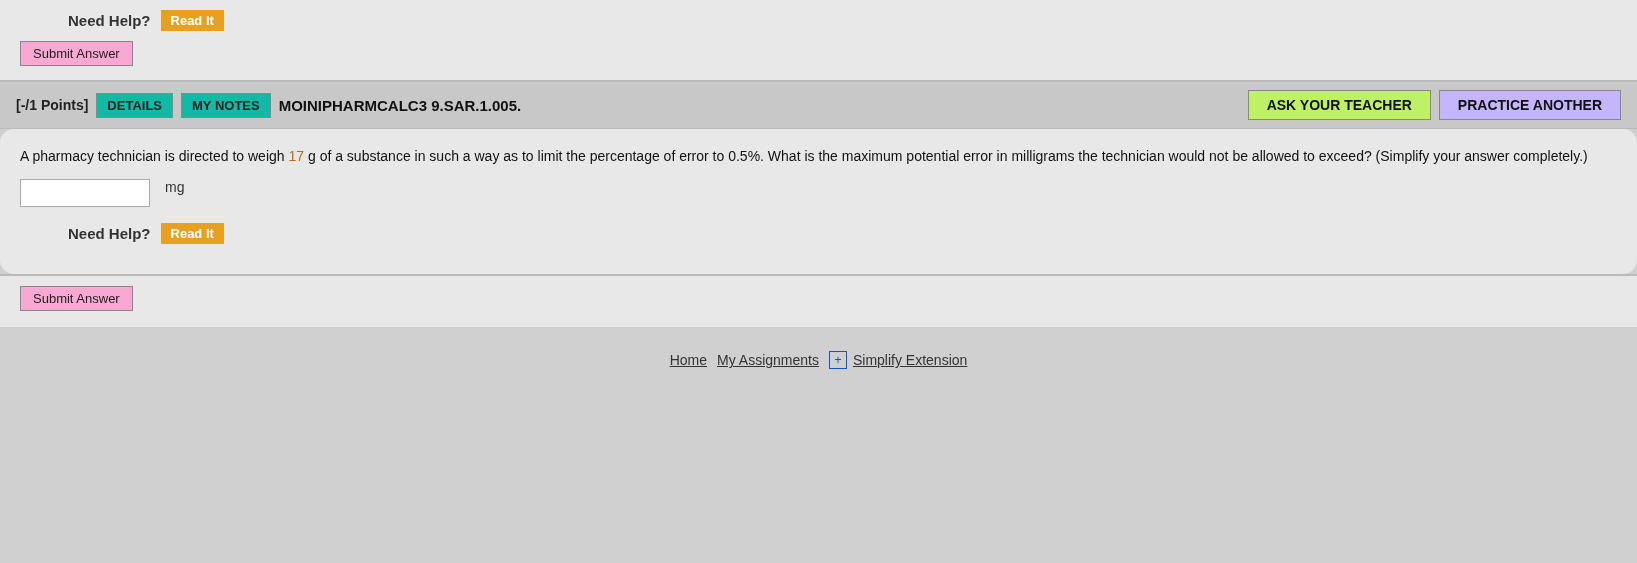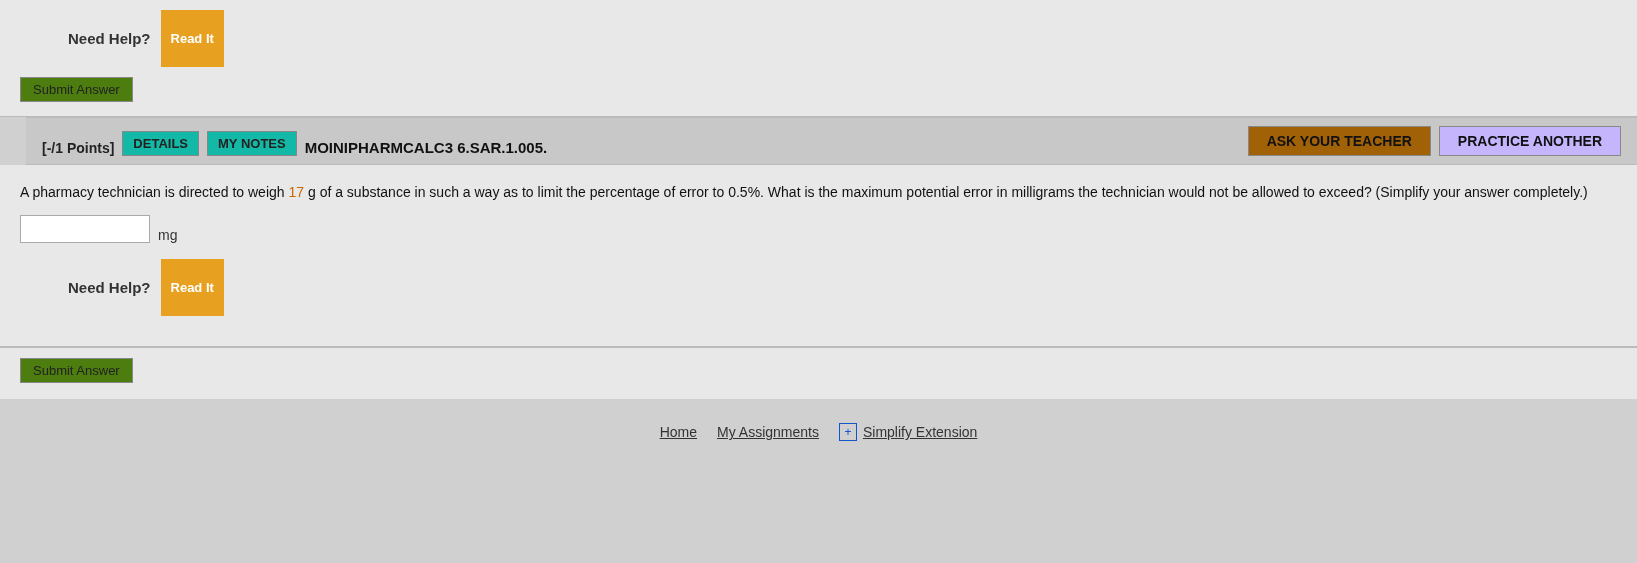--- a/index.html
+++ b/index.html
@@ -23,42 +23,41 @@
     }
     .need-help-label {
       font-weight: bold;
       color: #333;
       font-size: 15px;
     }
     .read-it-btn {
       background: #e8a020;
       color: white;
       border: none;
-      padding: 21px 10px;
+      padding: 3px 10px;
       font-size: 13px;
       cursor: pointer;
       font-weight: bold;
     }
     .submit-answer-btn {
-      background: #4d7c0f;
+      background: #f9a8d4;
       border: 1px solid #888;
       padding: 4px 12px;
       font-size: 13px;
       cursor: pointer;
       color: #222;
     }
     .question-header {
       background: #c8c8c8;
       border-top: 1px solid #bbb;
       border-bottom: 1px solid #bbb;
       padding: 8px 16px;
       display: flex;
-      align-items: flex-end;
+      align-items: center;
       gap: 8px;
-      margin-left: 26px;
     }
     .points-label {
       font-weight: bold;
       font-size: 14px;
       color: #222;
       white-space: nowrap;
     }
     .details-btn, .my-notes-btn {
       background: #14b8a6;
       border: 1px solid #888;
@@ -68,21 +67,21 @@
       font-weight: bold;
       color: #222;
     }
     .question-id {
       font-weight: bold;
       font-size: 15px;
       color: #111;
       flex: 1;
     }
     .ask-teacher-btn {
-      background: #a16207;
+      background: #bef264;
       border: 1px solid #888;
       padding: 6px 18px;
       font-size: 14px;
       cursor: pointer;
       font-weight: bold;
       color: #111;
       white-space: nowrap;
     }
     .practice-another-btn {
       background: #c4b5fd;
@@ -90,35 +89,36 @@
       padding: 6px 18px;
       font-size: 14px;
       cursor: pointer;
       font-weight: bold;
       color: #111;
       white-space: nowrap;
     }
     .question-body {
       background: #e8e8e8;
       padding: 16px 20px 20px 20px;
+      border-radius: 14px;
     }
     .question-text {
       font-size: 14px;
       color: #111;
       line-height: 1.6;
       margin-bottom: 12px;
     }
     .highlight-number {
       color: #cc6600;
       font-weight: normal;
     }
     .answer-row {
       display: flex;
-      align-items: flex-end;
-      gap: 8px;
+      align-items: flex-start;
+      gap: 15px;
       margin-bottom: 16px;
     }
     .answer-input {
       border: 1px solid #aaa;
       background: white;
       padding: 4px 8px;
       font-size: 14px;
       width: 130px;
       height: 28px;
     }
@@ -135,21 +135,21 @@
       border: none;
       border-top: 1px solid #bbb;
       margin: 0;
     }
     .footer {
       background: #d0d0d0;
       padding: 16px;
       display: flex;
       justify-content: center;
       align-items: center;
-      gap: 20px;
+      gap: 10px;
       margin-top: 8px;
     }
     .footer-link {
       color: #333;
       text-decoration: underline;
       font-size: 14px;
       cursor: pointer;
     }
     .footer-request {
       display: flex;
@@ -178,21 +178,21 @@
     <span class="need-help-label">Need Help?</span>
     <button class="read-it-btn">Read It</button>
   </div>
   <button class="submit-answer-btn">Submit Answer</button>
 </div>
 
 <div class="question-header">
   <span class="points-label">[-/1 Points]</span>
   <button class="details-btn">DETAILS</button>
   <button class="my-notes-btn">MY NOTES</button>
-  <span class="question-id">MOINIPHARMCALC3 6.SAR.1.005.</span>
+  <span class="question-id">MOINIPHARMCALC3 9.SAR.1.005.</span>
   <button class="ask-teacher-btn">ASK YOUR TEACHER</button>
   <button class="practice-another-btn">PRACTICE ANOTHER</button>
 </div>
 
 <div class="question-body">
   <p class="question-text">
     <span>A pharmacy technician is directed to weigh </span><span class="highlight-number">17</span><span> g of a substance in such a way as to limit the percentage of error to 0.5%. What is the maximum potential error in milligrams the technician would not be allowed to exceed? (Simplify your answer completely.)</span>
   </p>
   <div class="answer-row">
     <input class="answer-input" type="text" style="">

